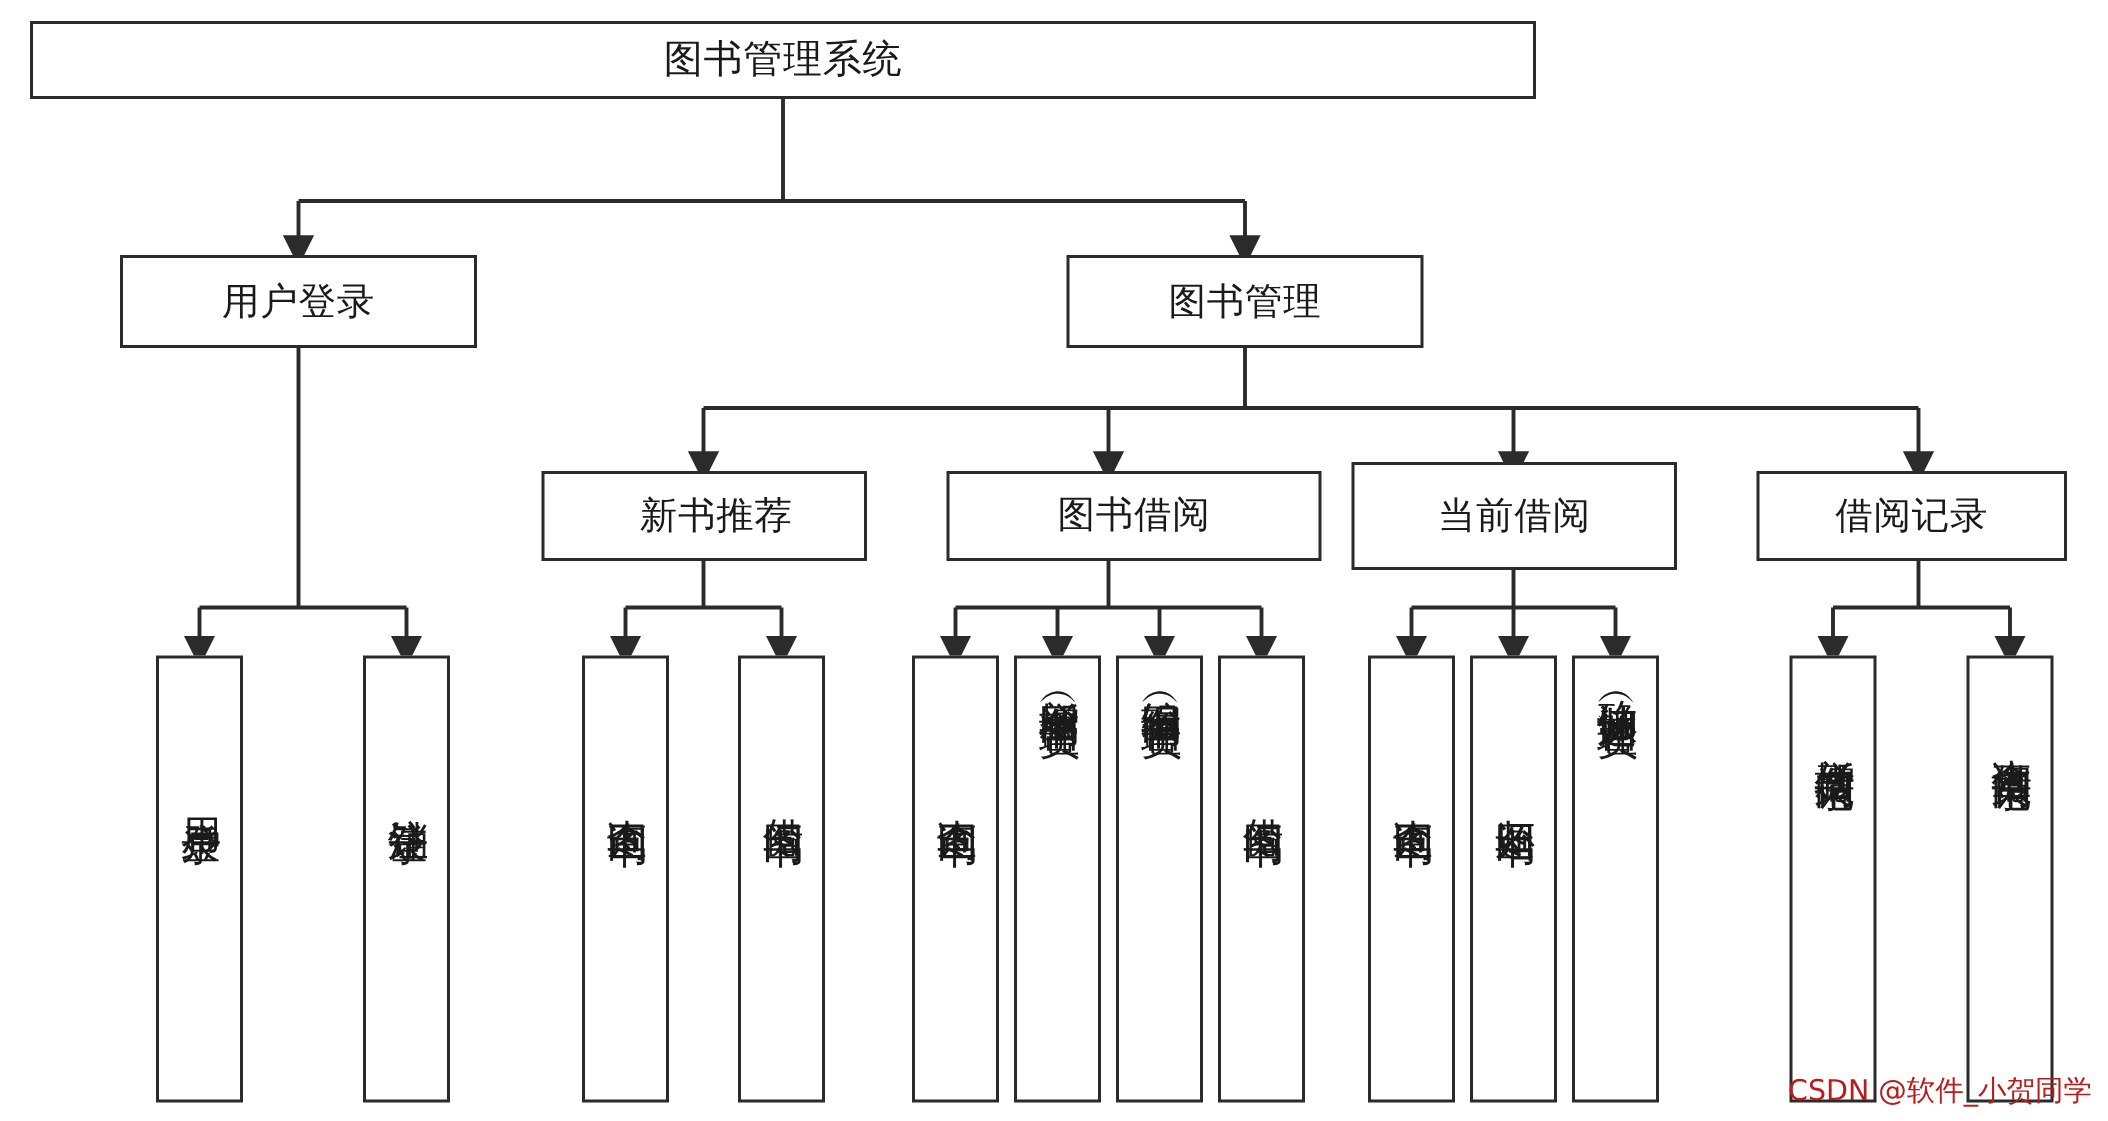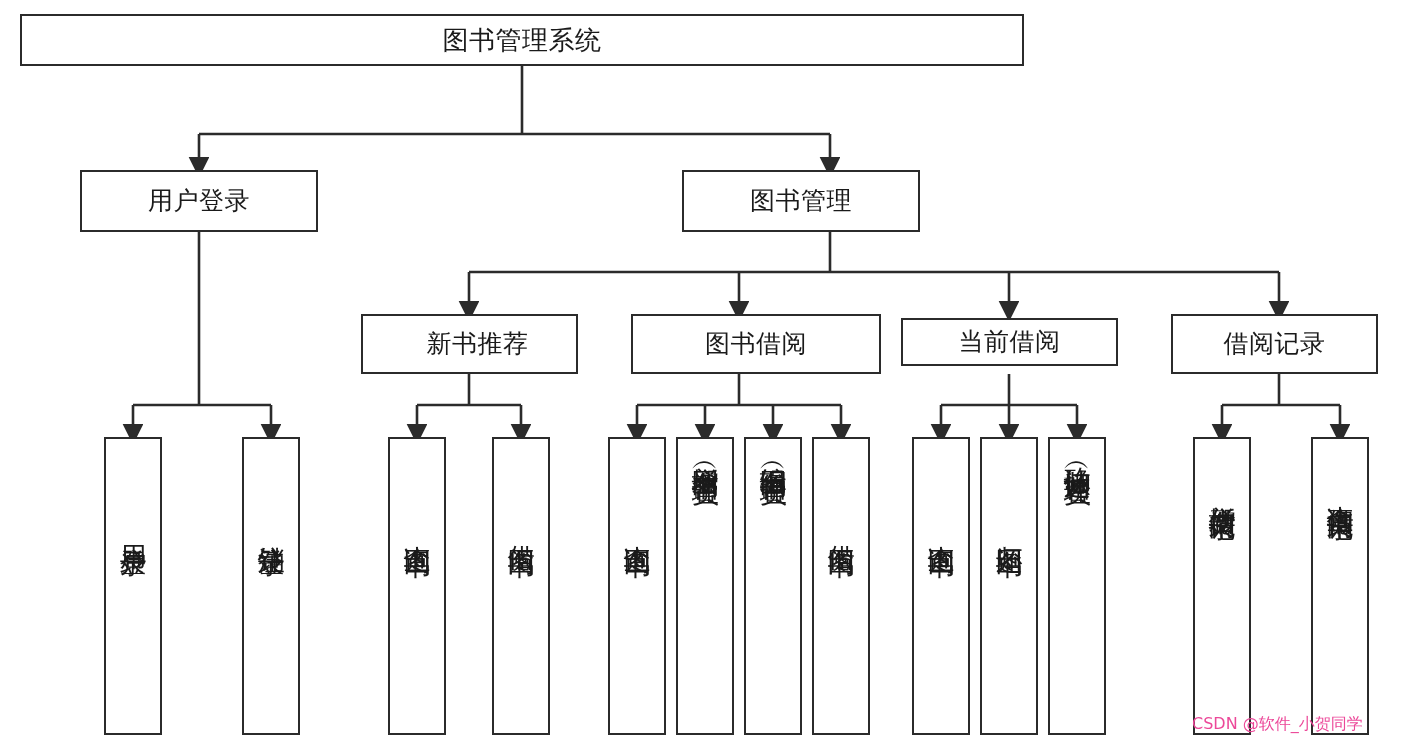--- a/index.html
+++ b/index.html
@@ -61,22 +61,22 @@
   .node.vert .node-label {
     writing-mode: vertical-rl;
     text-orientation: upright;
     font-size: 27px;
     line-height: 1.05;
     letter-spacing: 2px;
     white-space: nowrap;
   }
   .watermark {
     position: absolute;
-    font-size: 16px;
-    color: #ec4899;
+    font-size: 19px;
+    color: #b91c1c;
     white-space: nowrap;
     z-index: 3;
     font-family: "DejaVu Sans", "Liberation Sans", sans-serif;
   }
 </style>
 </head>
 <body>
 
 <div id="diagram-root">
 
@@ -130,31 +130,31 @@
     </g>
   </svg>
 
   <div class="node horiz" id="node-root" style="left:20px; top:14px; width:1004px; height:52px;">
     <span class="node-label">图书管理系统</span>
   </div>
 
   <div class="node horiz" style="left:80px; top:170px; width:238px; height:62px;">
     <span class="node-label">用户登录</span>
   </div>
-  <div class="node horiz" style="left:682px; top:170px; width:238px; height:62px;">
+  <div class="node horiz" style="left:711px; top:170px; width:238px; height:62px;">
     <span class="node-label">图书管理</span>
   </div>
 
   <div class="node horiz" style="left:361px; top:314px; width:217px; height:60px;padding-left:16px;">
     <span class="node-label">新书推荐</span>
   </div>
   <div class="node horiz" style="left:631px; top:314px; width:250px; height:60px;font-family:Liberation Serif, serif;">
     <span class="node-label">图书借阅</span>
   </div>
-  <div class="node horiz" style="left:901px; top:318px; width:217px; height:48px;">
+  <div class="node horiz" style="left:901px; top:308px; width:217px; height:72px;">
     <span class="node-label">当前借阅</span>
   </div>
   <div class="node horiz" style="left:1171px; top:314px; width:207px; height:60px;">
     <span class="node-label">借阅记录</span>
   </div>
 
   <div class="node vert" style="left:104px; top:437px; width:58px; height:298px; padding-top:85px;">
     <span class="node-label">用户登录</span>
   </div>
   <div class="node vert" style="left:242px; top:437px; width:58px; height:298px; padding-top:85px;">

